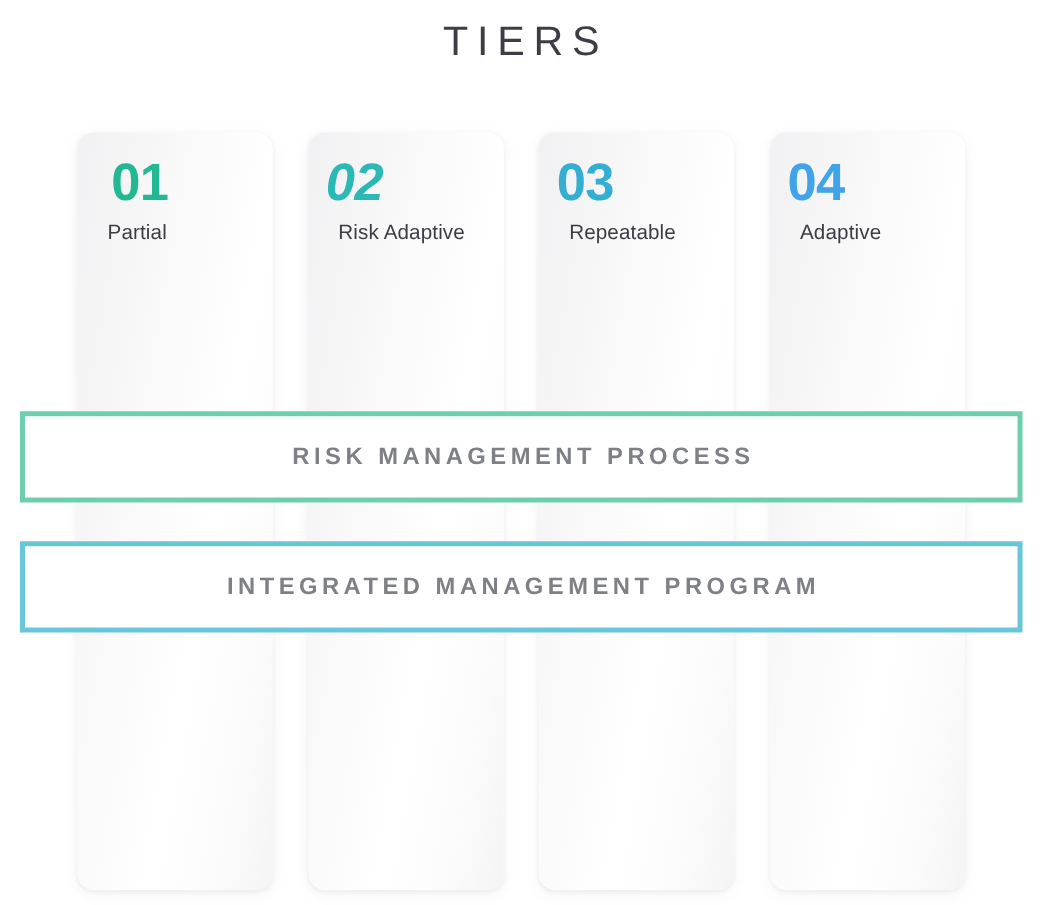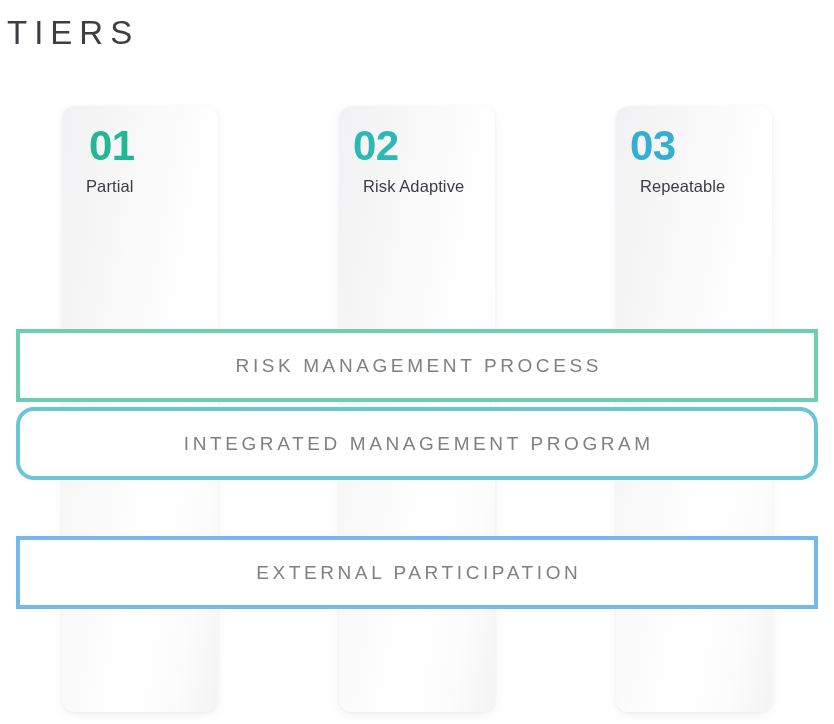--- a/index.html
+++ b/index.html
@@ -18,20 +18,21 @@
     height: 724px;
     background: #ffffff;
   }
 
   
   .page-title {
     position: absolute;
     top: 14px;
     left: 0;
     width: 834px;
+    text-align: center;
     font-size: 33px;
     font-weight: 400;
     letter-spacing: 7px;
     color: #3d3d46;
     text-indent: 7px;
   }
 
   
   .cards-layer {
     position: absolute;
@@ -100,67 +101,68 @@
     background: #ffffff;
     border: 4px solid #6ecfb0;
     display: flex;
     align-items: center;
     justify-content: center;
     pointer-events: auto;
   }
 
   .process-bar .bar-text {
     font-size: 19px;
-    font-weight: 400;
+    font-weight: 700;
     letter-spacing: 3.6px;
     color: #7f8086;
     text-indent: 3.6px;
     white-space: nowrap;
   }
 
   #bar-0 { top: 329px; }
-  #bar-1 { top: 407px; border-radius: 18px; }
+  #bar-1 { top: 433px; }
   #bar-2 { top: 536px; }
 </style>
 </head>
 <body>
 
 <div id="stage" style="background: rgb(255, 255, 255);">
 
   <div class="page-title">TIERS</div>
 
   <div class="cards-layer">
 
     <div class="tier-card" id="card-0">
       <div class="tier-number" id="num-0" style="color: rgb(35, 184, 148); margin-left: 13px;">01</div>
       <div class="tier-label">Partial</div>
     </div>
 
     <div class="tier-card" id="card-1">
-      <div class="tier-number" id="num-1" style="color: rgb(44, 185, 181);">02</div>
+      <div class="tier-number" id="num-1" style="color: rgb(44, 185, 181); font-style: italic;">02</div>
       <div class="tier-label">Risk Adaptive</div>
     </div>
 
     <div class="tier-card" id="card-2">
       <div class="tier-number" id="num-2" style="color: rgb(53, 174, 212);">03</div>
       <div class="tier-label">Repeatable</div>
     </div>
 
+    <div class="tier-card" id="card-3">
+      <div class="tier-number" id="num-3" style="color: rgb(65, 163, 232);">04</div>
+      <div class="tier-label">Adaptive</div>
+    </div>
 
   </div>
 
   <div class="bars-layer">
 
     <div class="process-bar" id="bar-0" style="border-color: rgb(110, 207, 176);">
       <span class="bar-text">RISK MANAGEMENT PROCESS</span>
     </div>
 
     <div class="process-bar" id="bar-1" style="border-color: rgb(104, 198, 216);">
       <span class="bar-text">INTEGRATED MANAGEMENT PROGRAM</span>
     </div>
 
-    <div class="process-bar" id="bar-2" style="border-color: rgb(116, 185, 237);">
-      <span class="bar-text">EXTERNAL PARTICIPATION</span>
-    </div>
 
   </div>
 
 </div>
 
 </body></html>

